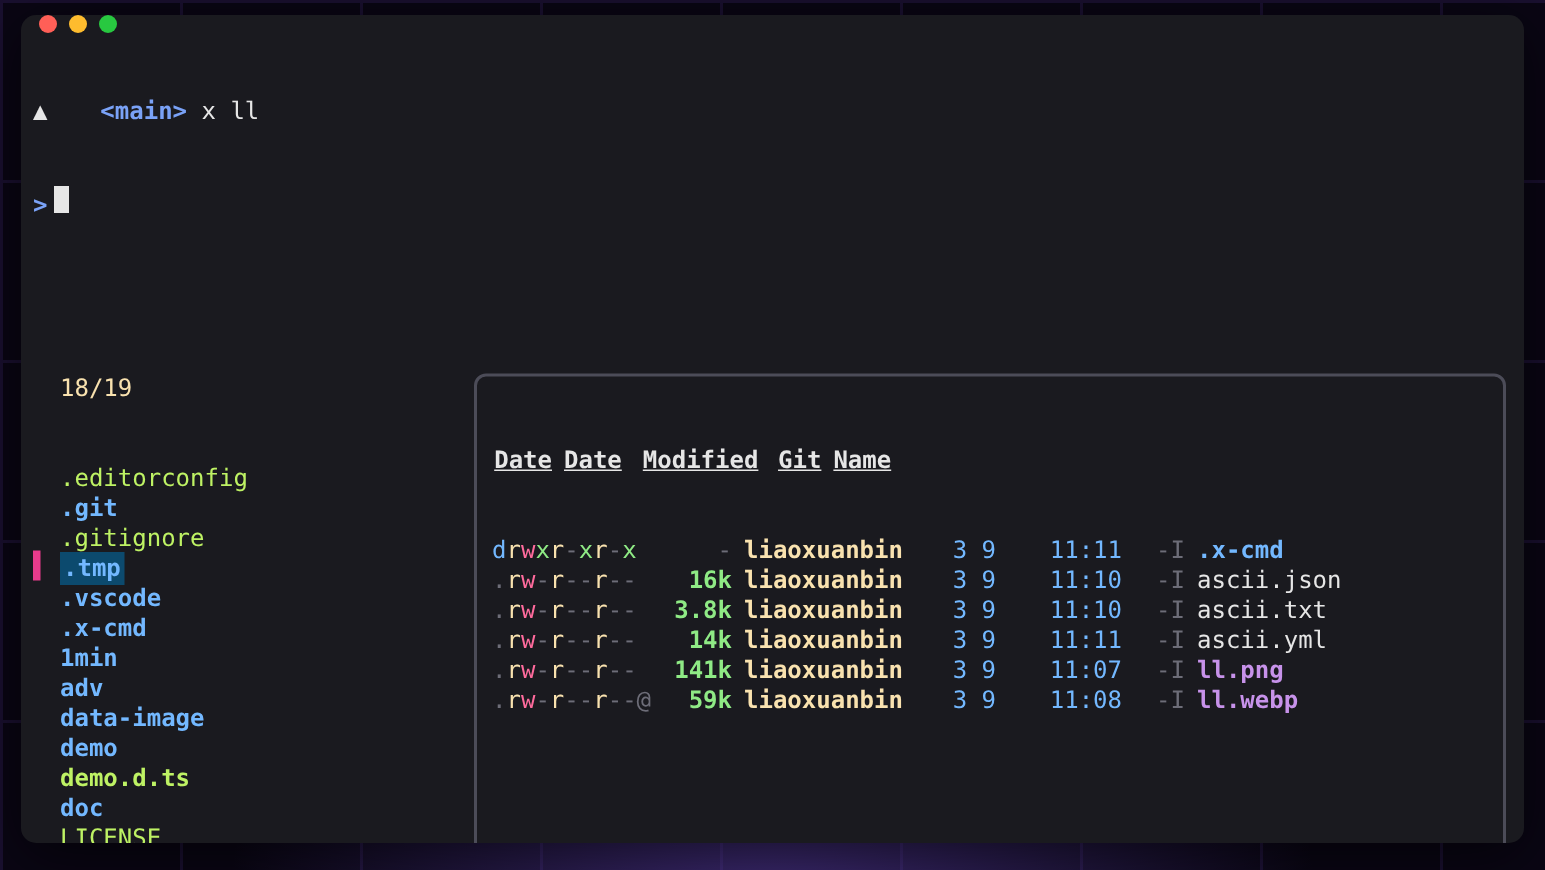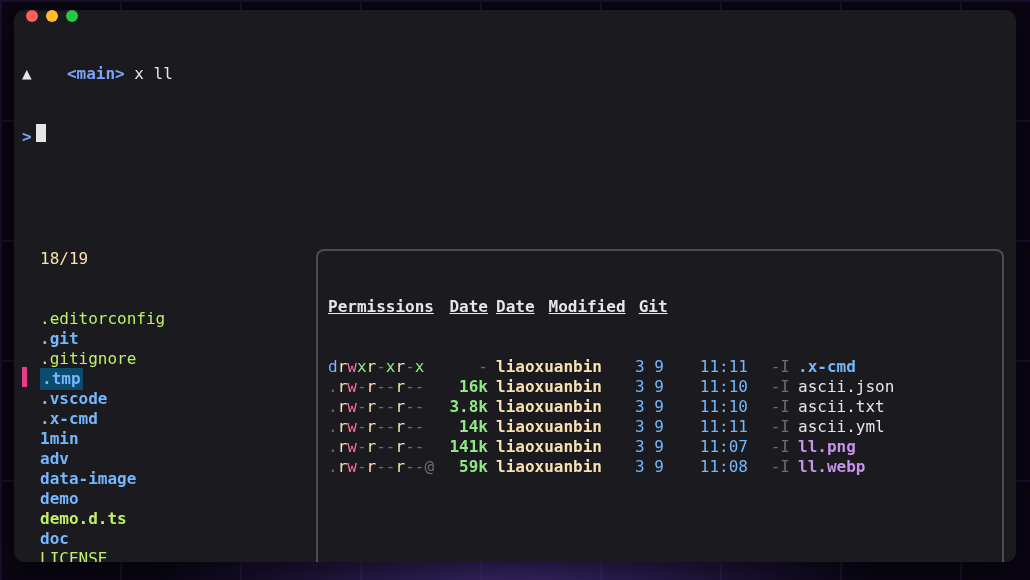--- a/index.html
+++ b/index.html
@@ -191,24 +191,24 @@
 
     <div class="layout">
       <div class="sidebar">
         <div class="counter">18/19</div>
         <div id="sidebar-items"><div class="side-line"><span class="indent"></span><span class="side-label">.editorconfig</span></div><div class="side-line"><span class="indent"></span><span class="side-label blue bold">.git</span></div><div class="side-line"><span class="indent"></span><span class="side-label">.gitignore</span></div><div class="side-line"><span class="indent"><span class="marker"></span></span><span class="sel"><span class="side-label blue bold">.tmp</span></span></div><div class="side-line"><span class="indent"></span><span class="side-label blue bold">.vscode</span></div><div class="side-line"><span class="indent"></span><span class="side-label blue bold">.x-cmd</span></div><div class="side-line"><span class="indent"></span><span class="side-label blue bold">1min</span></div><div class="side-line"><span class="indent"></span><span class="side-label blue bold">adv</span></div><div class="side-line"><span class="indent"></span><span class="side-label blue bold">data-image</span></div><div class="side-line"><span class="indent"></span><span class="side-label blue bold">demo</span></div><div class="side-line"><span class="indent"></span><span class="side-label bold">demo.d.ts</span></div><div class="side-line"><span class="indent"></span><span class="side-label blue bold">doc</span></div><div class="side-line"><span class="indent"></span><span class="side-label">LICENSE</span></div></div>
       </div>
 
       <div class="main">
         <div class="pane">
           <div class="table-header">
-            <div class="th col-perm">Permissions</div>
             <div class="th col-size">Date</div>
             <div class="th col-date">Date</div>
             <div class="th col-mod">Modified</div>
             <div class="th col-git">Git</div>
+            <div class="th col-name">Name</div>
           </div>
           <div id="table-rows"><div class="table-row"><div class="col-perm"><span class="perm-d">d</span><span class="perm-r">r</span><span class="perm-w">w</span><span class="perm-x">x</span><span class="perm-r">r</span><span class="perm-dash">-</span><span class="perm-x">x</span><span class="perm-r">r</span><span class="perm-dash">-</span><span class="perm-x">x</span></div><div class="col-size size-dash">-</div><div class="col-user user">liaoxuanbin</div><div class="col-date date">3 9</div><div class="col-mod mod">11:11</div><div class="col-git git">-I</div><div class="col-name fname dir">.x-cmd</div></div><div class="table-row"><div class="col-perm"><span class="perm-dot">.</span><span class="perm-r">r</span><span class="perm-w">w</span><span class="perm-dash">-</span><span class="perm-r">r</span><span class="perm-dash">-</span><span class="perm-dash">-</span><span class="perm-r">r</span><span class="perm-dash">-</span><span class="perm-dash">-</span></div><div class="col-size size">16k</div><div class="col-user user">liaoxuanbin</div><div class="col-date date">3 9</div><div class="col-mod mod">11:10</div><div class="col-git git">-I</div><div class="col-name fname">ascii.json</div></div><div class="table-row"><div class="col-perm"><span class="perm-dot">.</span><span class="perm-r">r</span><span class="perm-w">w</span><span class="perm-dash">-</span><span class="perm-r">r</span><span class="perm-dash">-</span><span class="perm-dash">-</span><span class="perm-r">r</span><span class="perm-dash">-</span><span class="perm-dash">-</span></div><div class="col-size size">3.8k</div><div class="col-user user">liaoxuanbin</div><div class="col-date date">3 9</div><div class="col-mod mod">11:10</div><div class="col-git git">-I</div><div class="col-name fname">ascii.txt</div></div><div class="table-row"><div class="col-perm"><span class="perm-dot">.</span><span class="perm-r">r</span><span class="perm-w">w</span><span class="perm-dash">-</span><span class="perm-r">r</span><span class="perm-dash">-</span><span class="perm-dash">-</span><span class="perm-r">r</span><span class="perm-dash">-</span><span class="perm-dash">-</span></div><div class="col-size size">14k</div><div class="col-user user">liaoxuanbin</div><div class="col-date date">3 9</div><div class="col-mod mod">11:11</div><div class="col-git git">-I</div><div class="col-name fname">ascii.yml</div></div><div class="table-row"><div class="col-perm"><span class="perm-dot">.</span><span class="perm-r">r</span><span class="perm-w">w</span><span class="perm-dash">-</span><span class="perm-r">r</span><span class="perm-dash">-</span><span class="perm-dash">-</span><span class="perm-r">r</span><span class="perm-dash">-</span><span class="perm-dash">-</span></div><div class="col-size size">141k</div><div class="col-user user">liaoxuanbin</div><div class="col-date date">3 9</div><div class="col-mod mod">11:07</div><div class="col-git git">-I</div><div class="col-name fname img">ll.png</div></div><div class="table-row"><div class="col-perm"><span class="perm-dot">.</span><span class="perm-r">r</span><span class="perm-w">w</span><span class="perm-dash">-</span><span class="perm-r">r</span><span class="perm-dash">-</span><span class="perm-dash">-</span><span class="perm-r">r</span><span class="perm-dash">-</span><span class="perm-dash">-</span><span class="perm-dash">@</span></div><div class="col-size size">59k</div><div class="col-user user">liaoxuanbin</div><div class="col-date date">3 9</div><div class="col-mod mod">11:08</div><div class="col-git git">-I</div><div class="col-name fname img">ll.webp</div></div></div>
         </div>
       </div>
     </div>
   </div>
 </div>
 
 </body></html>

